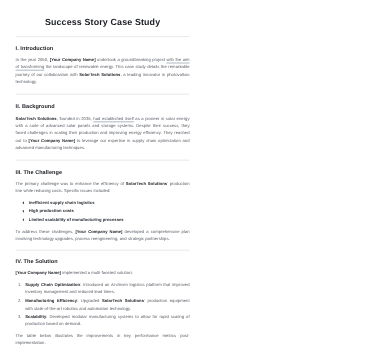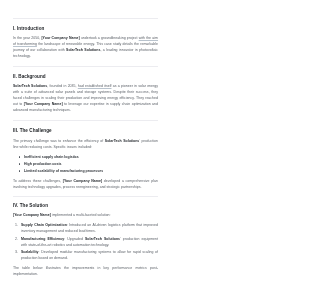--- a/index.html
+++ b/index.html
@@ -113,20 +113,21 @@
     font-weight: normal;
   }
   .sec { margin: 0; }
   .closing { margin-top: 5px; }
 </style>
 </head>
 <body>
 
 <div class="page">
 
+  <h1 class="doc-title">Success Story Case Study</h1>
 
   <hr class="rule">
 
   <div class="sec">
     <h2 class="section-heading">I. Introduction</h2>
     <p class="body">In the year 2050, <span class="ent">[Your Company Name]</span> undertook a groundbreaking project <span class="link">with the aim of transforming</span> the landscape of renewable energy. This case study details the remarkable journey of our collaboration with <span class="ent">SolarTech Solutions</span>, a leading innovator in photovoltaic technology.</p>
   </div>
 
   <hr class="rule">
 

